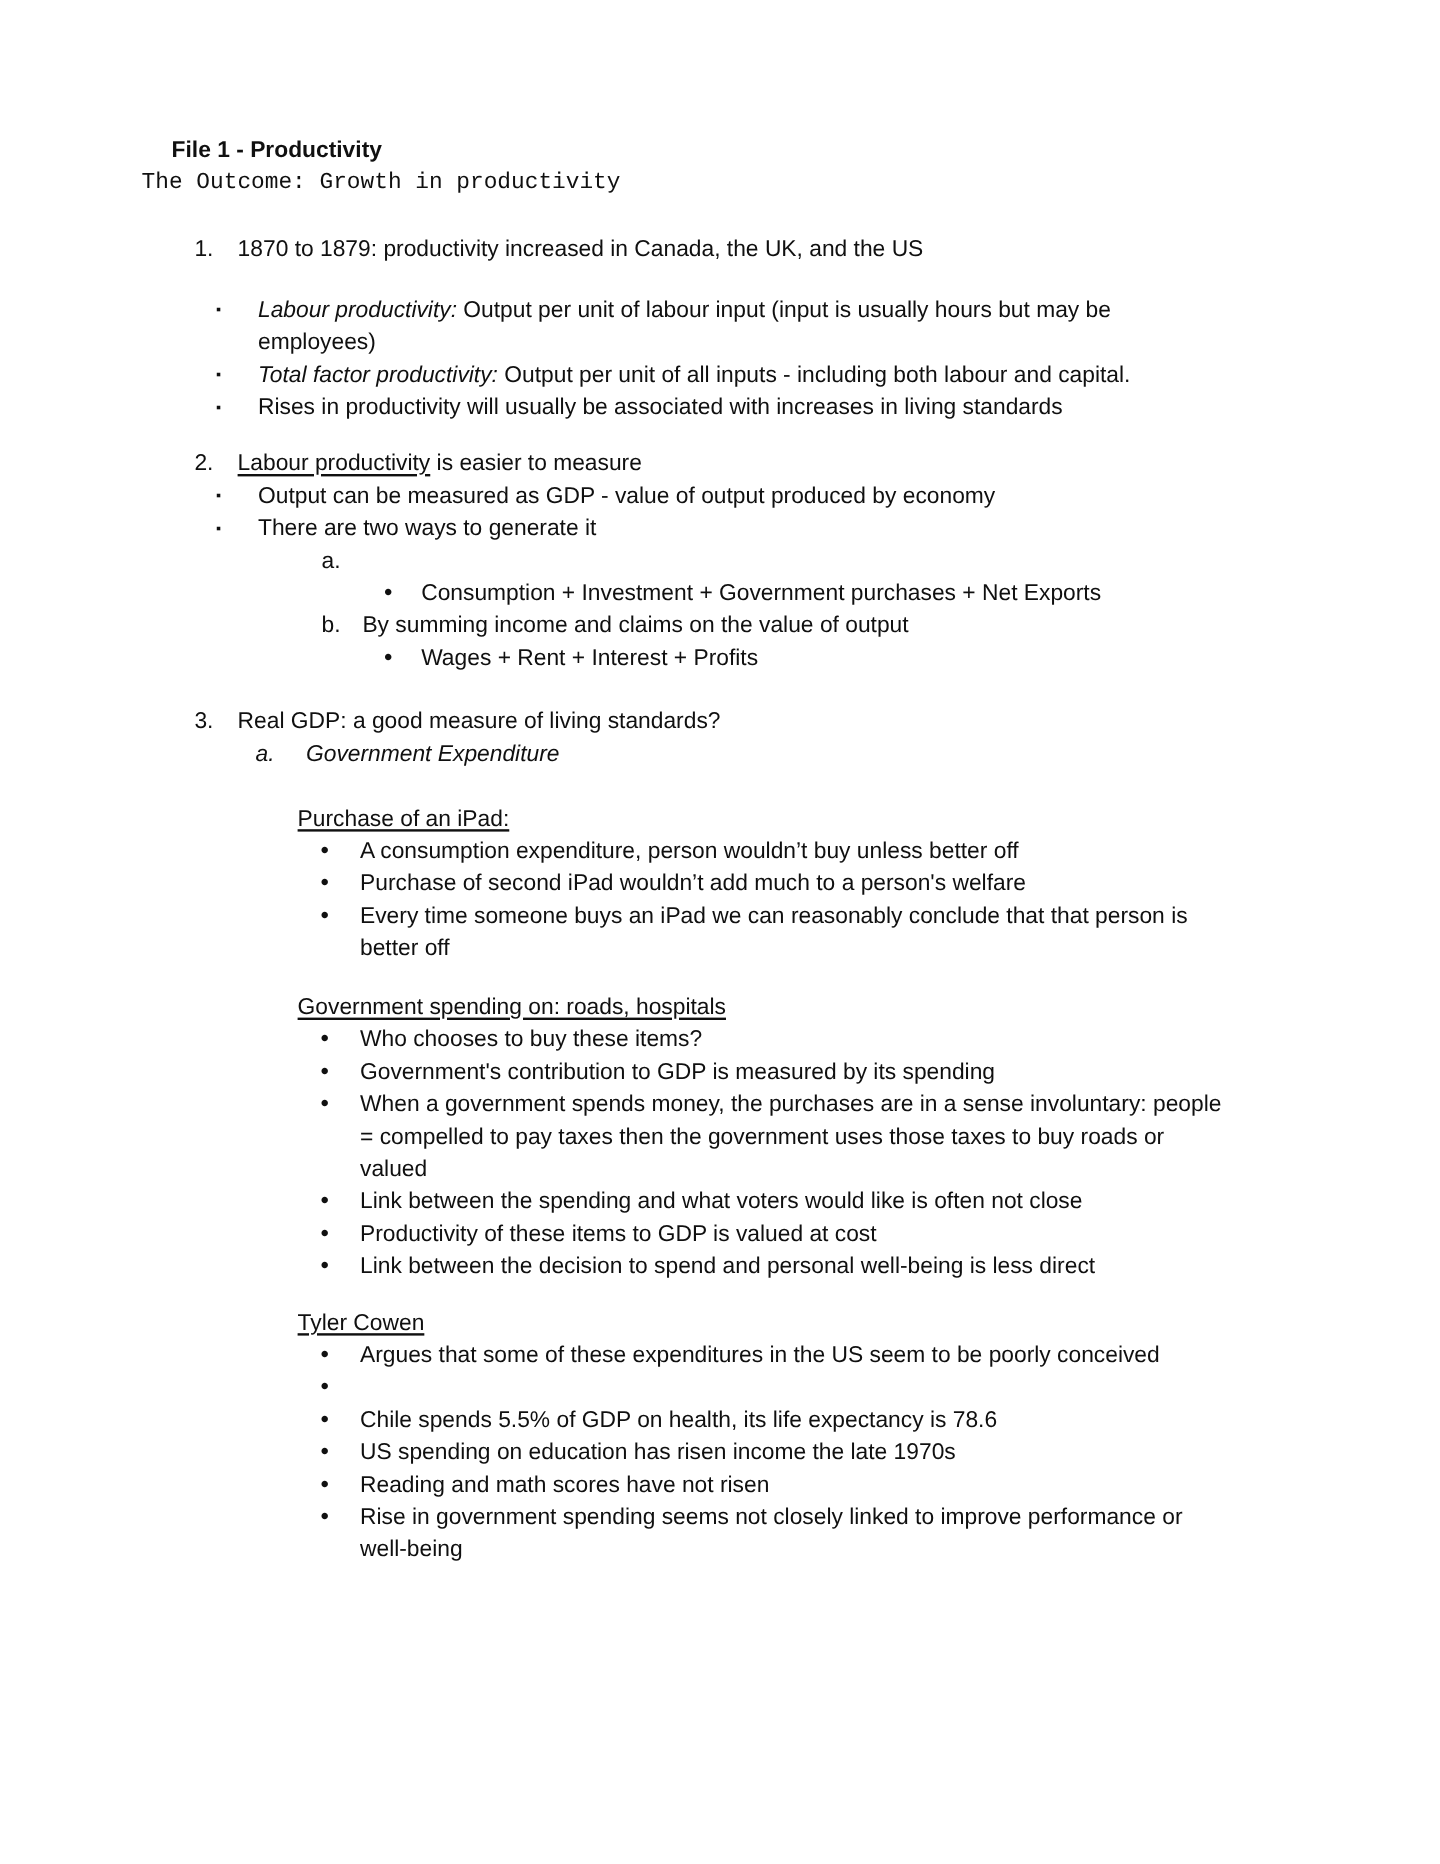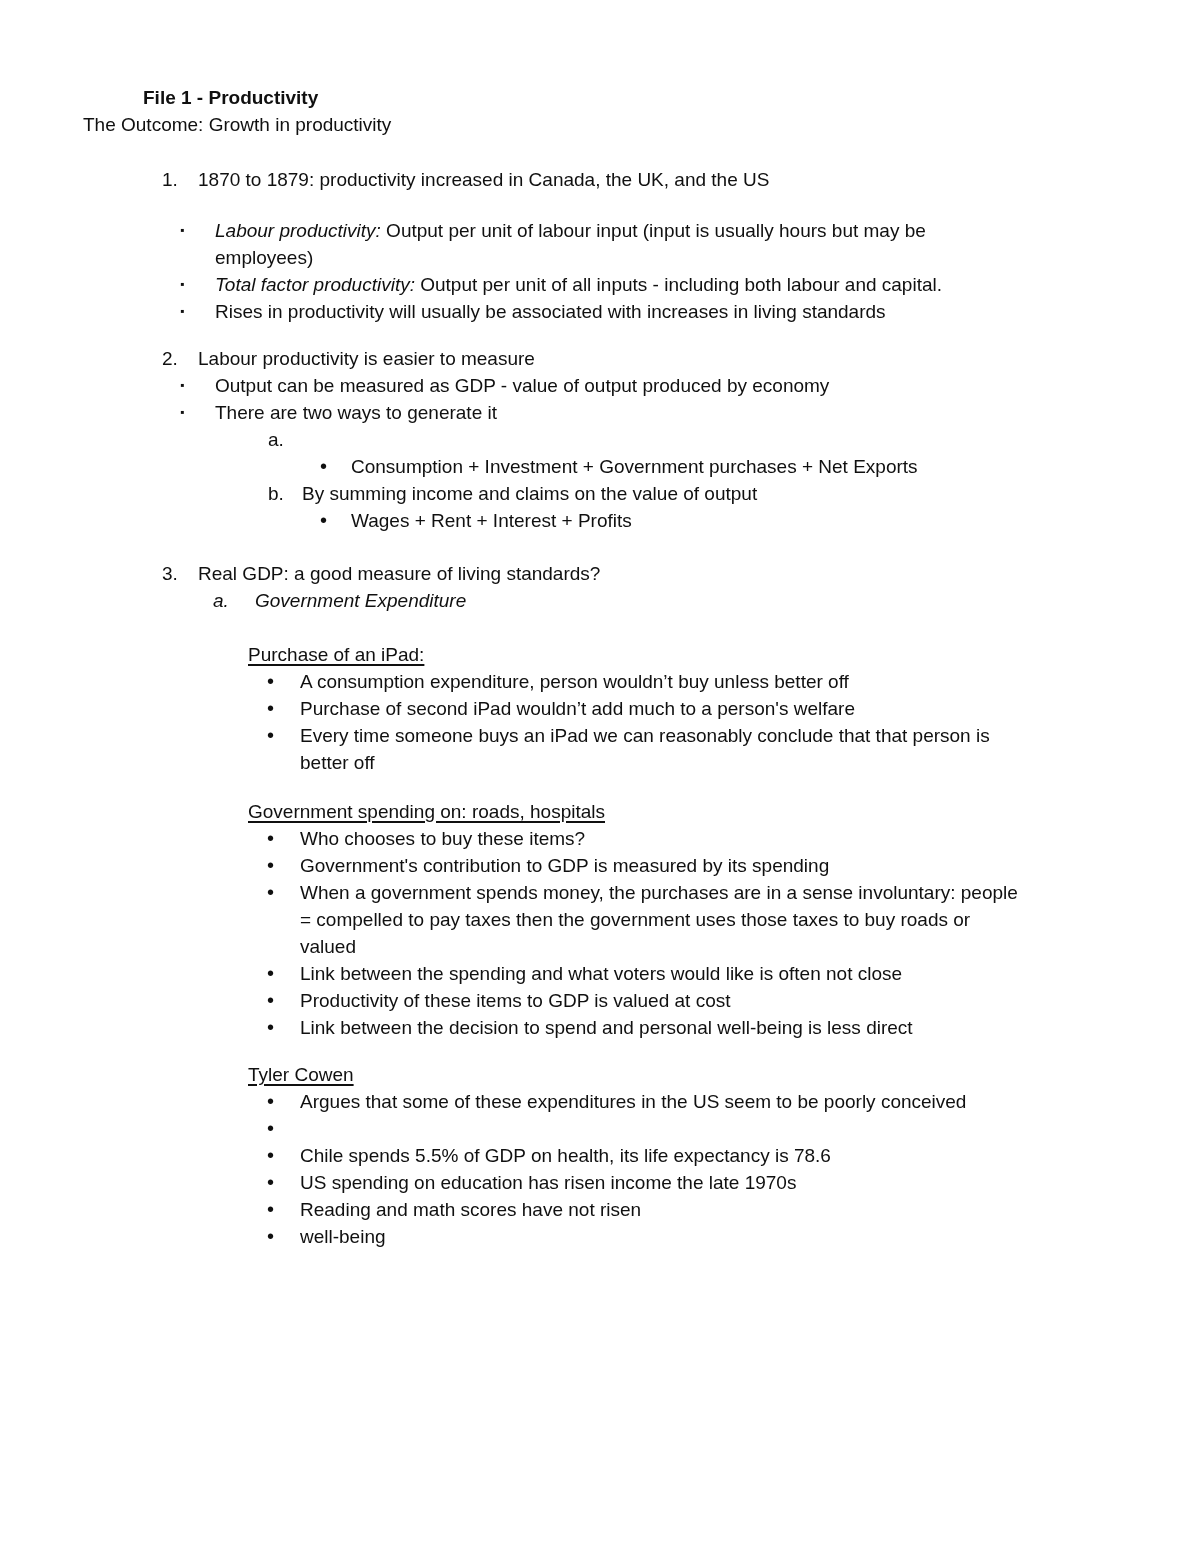--- a/index.html
+++ b/index.html
@@ -5,36 +5,36 @@
   html, body { margin: 0; padding: 0; }
   body {
     width: 1200px; height: 1553px;
     background: #ffffff;
     font-family: "Liberation Sans", sans-serif;
     font-size: 19px;
     line-height: 27px;
     color: #101010;
     overflow: hidden;
   }
-  .page { position: relative; width: 1200px; height: 1365px; padding-top: 84px; box-sizing: border-box; }
+  .page { position: relative; width: 1200px; height: 1365px; padding-top: 112px; box-sizing: border-box; }
   .line { white-space: nowrap; }
   .title { margin-left: 143px; font-weight: bold; }
-  .subtitle { margin-left: 83px; }
+  .subtitle { margin-left: 118px; font-family: Liberation Mono, monospace; }
   .row { display: flex; align-items: flex-start; }
   .marker { flex: 0 0 auto; }
   .num  .marker { margin-left: 162px; width: 36px; }
   .sq   .marker { margin-left: 180px; width: 35px; font-size: 12px; line-height: 27px; }
   .ab   .marker { margin-left: 268px; width: 34px; }
   .abi  .marker { margin-left: 213px; width: 30px; font-style: italic; }
   .rb4  .marker { margin-left: 320px; width: 31px; font-size: 20px; line-height: 27px; }
   .rb3  .marker { margin-left: 267px; width: 33px; font-size: 20px; line-height: 27px; }
   .text { flex: 1 1 auto; min-width: 0; }
   .ln { display: block; white-space: nowrap; }
   .it { font-style: italic; margin-top: 20px; }
-  .ul { text-decoration-thickness: 2px; text-underline-offset: 3px; }
+  .ul { text-decoration: underline; text-decoration-thickness: 2px; text-underline-offset: 3px; }
   .subheading { margin-left: 248px; text-decoration: underline; text-decoration-thickness: 2px; text-underline-offset: 3px; }
   .abi .text { font-style: italic; margin-left: 12px; }
   .gap { width: 100%; }
   .g28 { height: 28px; } .g24 { height: 24px; } .g20 { height: 20px; }
   .g26 { height: 26px; } .g27 { height: 27px; } .g22 { height: 22px; }
 </style>
 </head>
 <body>
 
 <div class="page">
@@ -221,17 +221,18 @@
   </div>
   <div class="row rb3">
     <span class="marker">•</span>
     <div class="text">
         <span class="ln">Reading and math scores have not risen</span>
       </div>
   </div>
   <div class="row rb3">
     <span class="marker">•</span>
     <div class="text">
+      <span class="ln">Rise in government spending seems not closely linked to improve performance or</span>
       <span class="ln">well-being</span>
     </div>
   </div>
 
 </div>
 
 </body></html>

